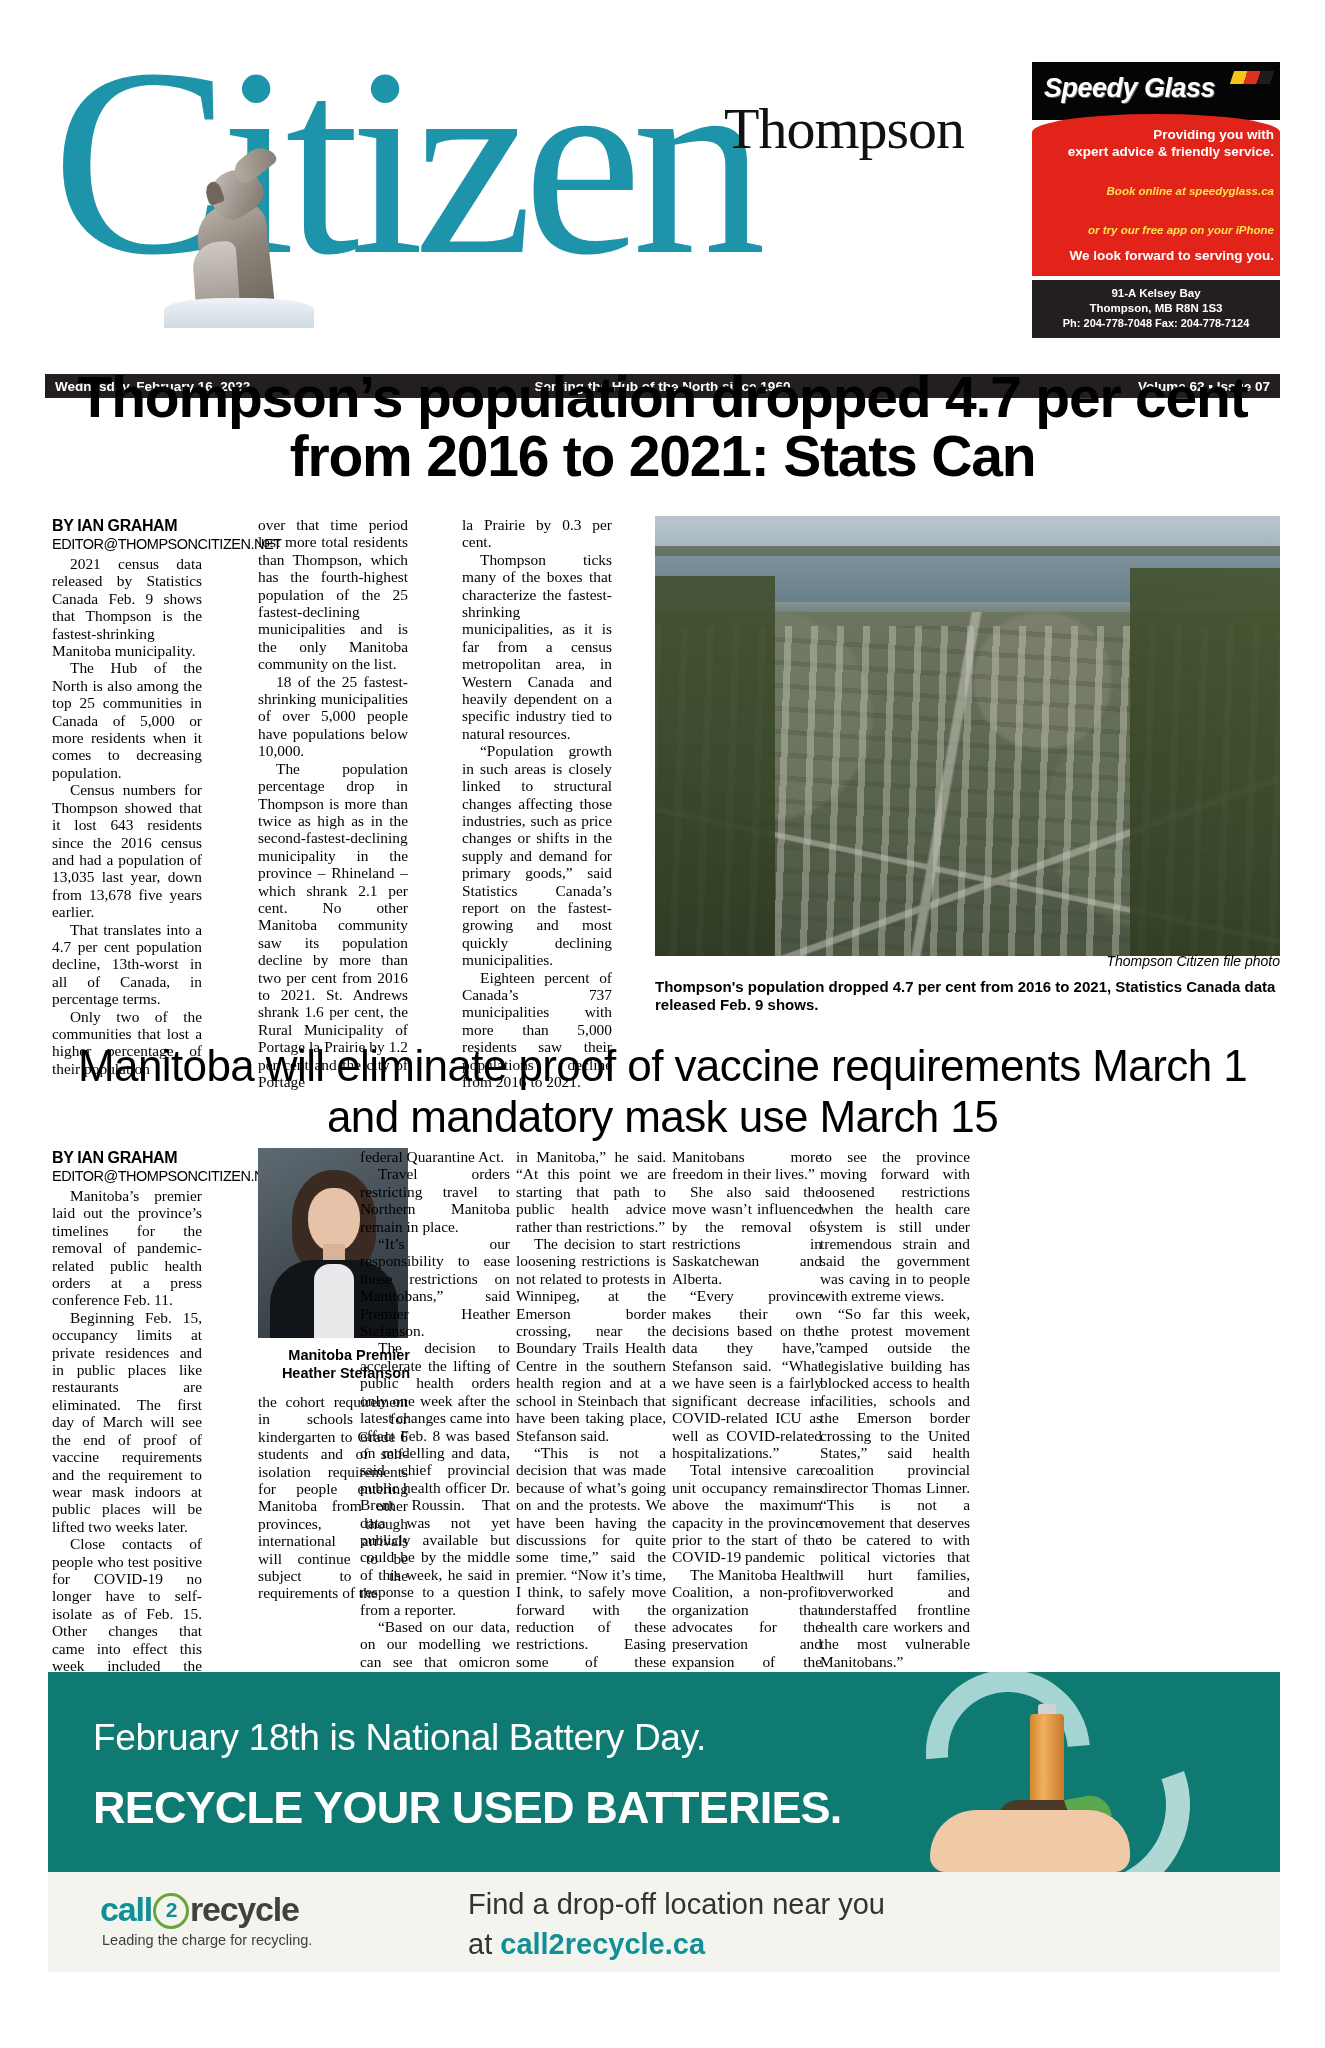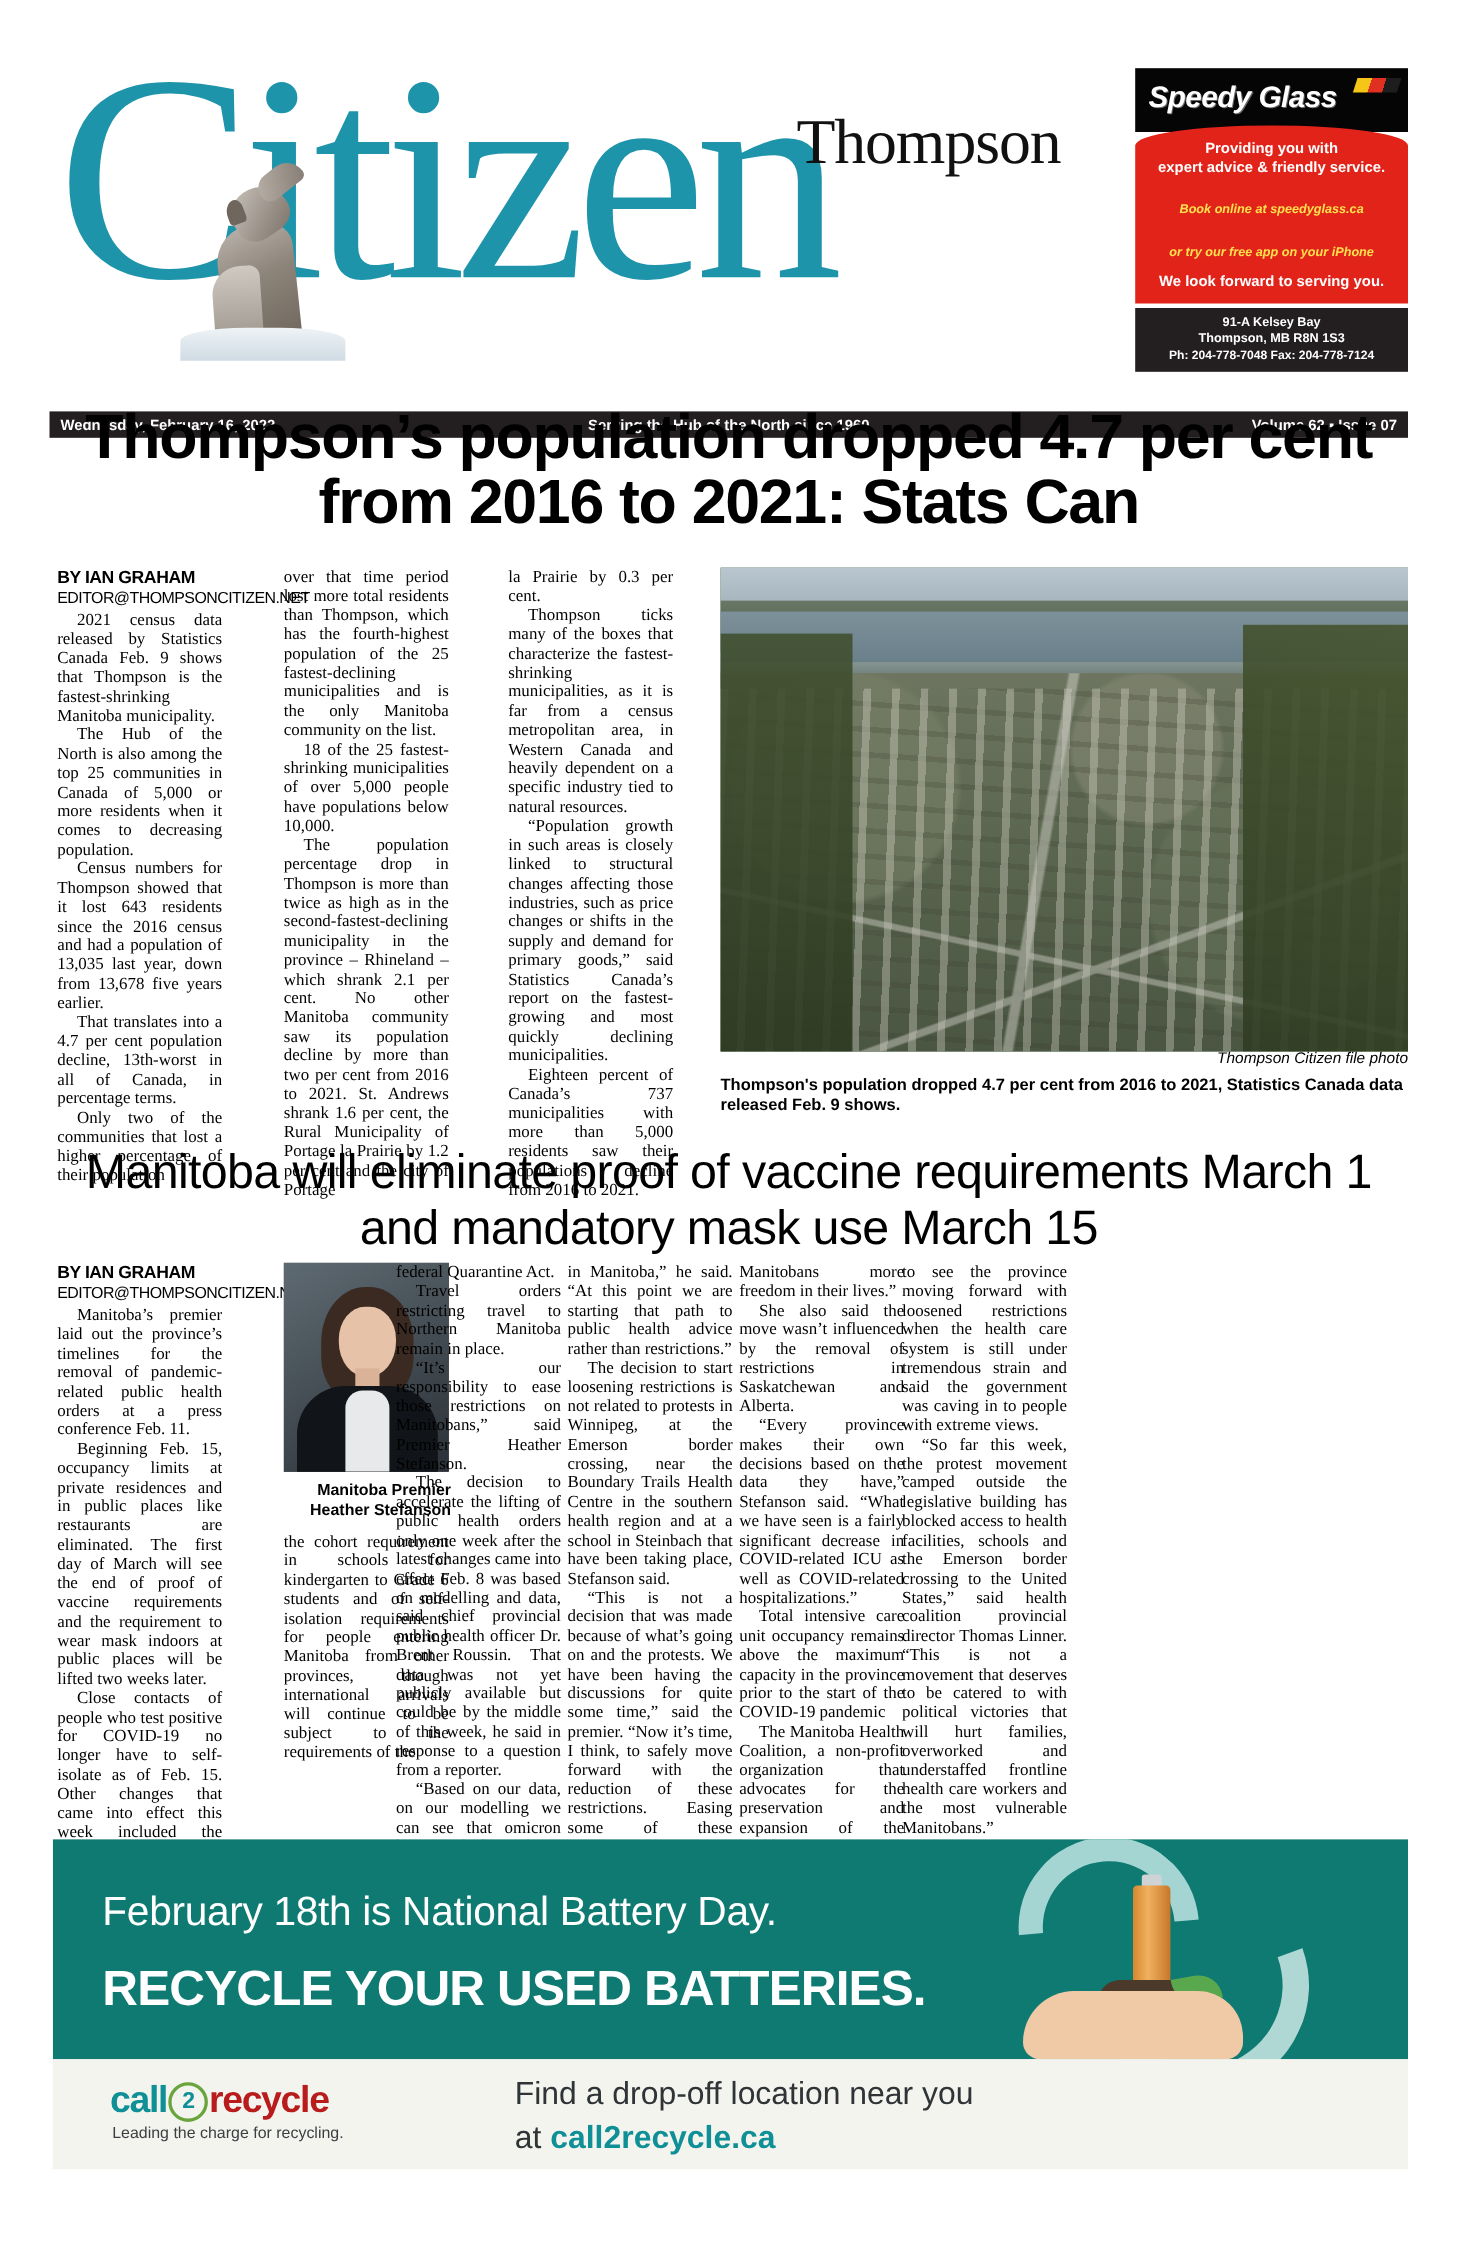--- a/index.html
+++ b/index.html
@@ -17,21 +17,21 @@
   .wolf .chest{position:absolute;left:14px;top:96px;width:44px;height:74px;background:linear-gradient(180deg,#cfc9c2,#9b938a);border-radius:26px 10px 4px 4px;transform:rotate(-4deg);}
   .wolf .head{position:absolute;left:30px;top:24px;width:52px;height:46px;background:linear-gradient(150deg,#c9c2ba,#7d746b);border-radius:50% 60% 40% 40%;transform:rotate(-34deg);}
   .wolf .snout{position:absolute;left:52px;top:6px;width:44px;height:24px;background:linear-gradient(120deg,#b9b1a8,#857c73);border-radius:14px 18px 6px 10px;transform:rotate(-38deg);}
   .wolf .ear{position:absolute;left:26px;top:36px;width:16px;height:22px;background:#6f665d;border-radius:60% 40% 20% 20%;transform:rotate(-20deg);}
   .wolf .snow{position:absolute;left:-16px;top:152px;width:150px;height:30px;background:linear-gradient(180deg,#eef3f6,#cfdbe3);border-radius:40% 40% 0 0;}
 
   .ad-speedy{position:absolute;right:45px;top:62px;width:248px;height:205px;background:#fff;}
   .sg-top{position:relative;height:58px;background:#050505;overflow:hidden;}
   .sg-word{position:absolute;left:12px;top:11px;font-family:"Liberation Sans",sans-serif;font-weight:bold;font-style:italic;font-size:27px;color:#fff;letter-spacing:-0.5px;text-shadow:1px 1px 0 #666;}
   .sg-flag{position:absolute;right:8px;top:9px;width:40px;height:13px;background:linear-gradient(90deg,#f5c518 0%,#f5c518 33%,#e03022 33%,#e03022 66%,#1d1d1d 66%);transform:skewX(-18deg);}
-  .sg-red{position:relative;background:#e2231a;padding:12px 6px 12px;text-align:center;border-radius:60% 60% 0 0/22px 22px 0 0;margin-top:-6px;}
+  .sg-red{position:relative;background:#e2231a;padding:12px 6px 12px;text-align:right;border-radius:60% 60% 0 0/22px 22px 0 0;margin-top:-6px;}
   .sg-l1{font-family:"Liberation Sans",sans-serif;font-weight:bold;font-size:13.5px;color:#fff;line-height:17px;}
   .sg-l2{font-family:"Liberation Sans",sans-serif;font-weight:bold;font-style:italic;font-size:11.5px;color:#ffe14d;line-height:15px;margin-top:24px;}
   .sg-l3{font-family:"Liberation Sans",sans-serif;font-weight:bold;font-size:13.5px;color:#fff;line-height:17px;margin-top:9px;}
   .sg-black{background:#231f20;color:#fff;text-align:center;padding:6px 4px 7px;margin-top:4px;}
   .sg-addr{font-family:"Liberation Sans",sans-serif;font-weight:bold;font-size:11.5px;line-height:15px;}
   .sg-ph{font-family:"Liberation Sans",sans-serif;font-weight:bold;font-size:11px;line-height:15px;}
 
   
   .datebar{position:absolute;left:45px;top:338px;width:1235px;height:24px;background:#231f20;color:#fff;
            display:flex;align-items:center;font-family:"Liberation Sans",sans-serif;font-weight:bold;font-size:13.5px;margin-top:36px;}
@@ -108,21 +108,21 @@
   .ab-art .chev2{position:absolute;right:70px;top:46px;width:150px;height:150px;border:24px solid #d7efec;border-radius:50%;border-left-color:transparent;border-top-color:transparent;transform:rotate(25deg);opacity:.8;}
   .ab-art .batt{position:absolute;right:196px;top:54px;width:34px;height:92px;background:linear-gradient(90deg,#d5872f,#f0b15e 40%,#c8762a);border-radius:4px;}
   .ab-art .batt-cap{position:absolute;right:204px;top:44px;width:18px;height:12px;background:#cfd3d6;border-radius:3px 3px 0 0;}
   .ab-art .hand{position:absolute;right:130px;top:150px;width:200px;height:62px;background:#f0c9a6;border-radius:90px 80px 30px 30px;}
   .ab-art .soil{position:absolute;right:176px;top:140px;width:86px;height:26px;background:#4b3a2a;border-radius:40px 40px 12px 12px;}
   .ab-art .leaf{position:absolute;right:150px;top:136px;width:44px;height:24px;background:#5aa84d;border-radius:0 22px 0 22px;transform:rotate(-10deg);}
 
   .ab-bot{position:relative;height:100px;background:#f4f4ef;}
   .c2r{position:absolute;left:52px;top:18px;font-family:"Liberation Sans",sans-serif;font-weight:bold;font-size:34px;letter-spacing:-1.2px;}
   .c2r .t{color:#0f8f96;}
-  .c2r .g{color:#b91c1c;}
+  .c2r .g{color:#404040;}
   .c2r .circ{display:inline-block;width:30px;height:30px;border:3px solid #6aa43c;border-radius:50%;color:#0f8f96;font-size:21px;line-height:28px;text-align:center;vertical-align:4px;margin:0 1px;}
   .c2r-sub{position:absolute;left:54px;top:60px;font-family:"Liberation Sans",sans-serif;font-size:14.5px;color:#3b3f42;}
   .ab-find{position:absolute;left:420px;top:12px;font-family:"Liberation Sans",sans-serif;font-size:29px;color:#2f3437;line-height:40px;}
   .ab-find b{font-weight:bold;color:#0f8f96;}
 </style>
 </head>
 <body>
 
 <div class="page">
 

